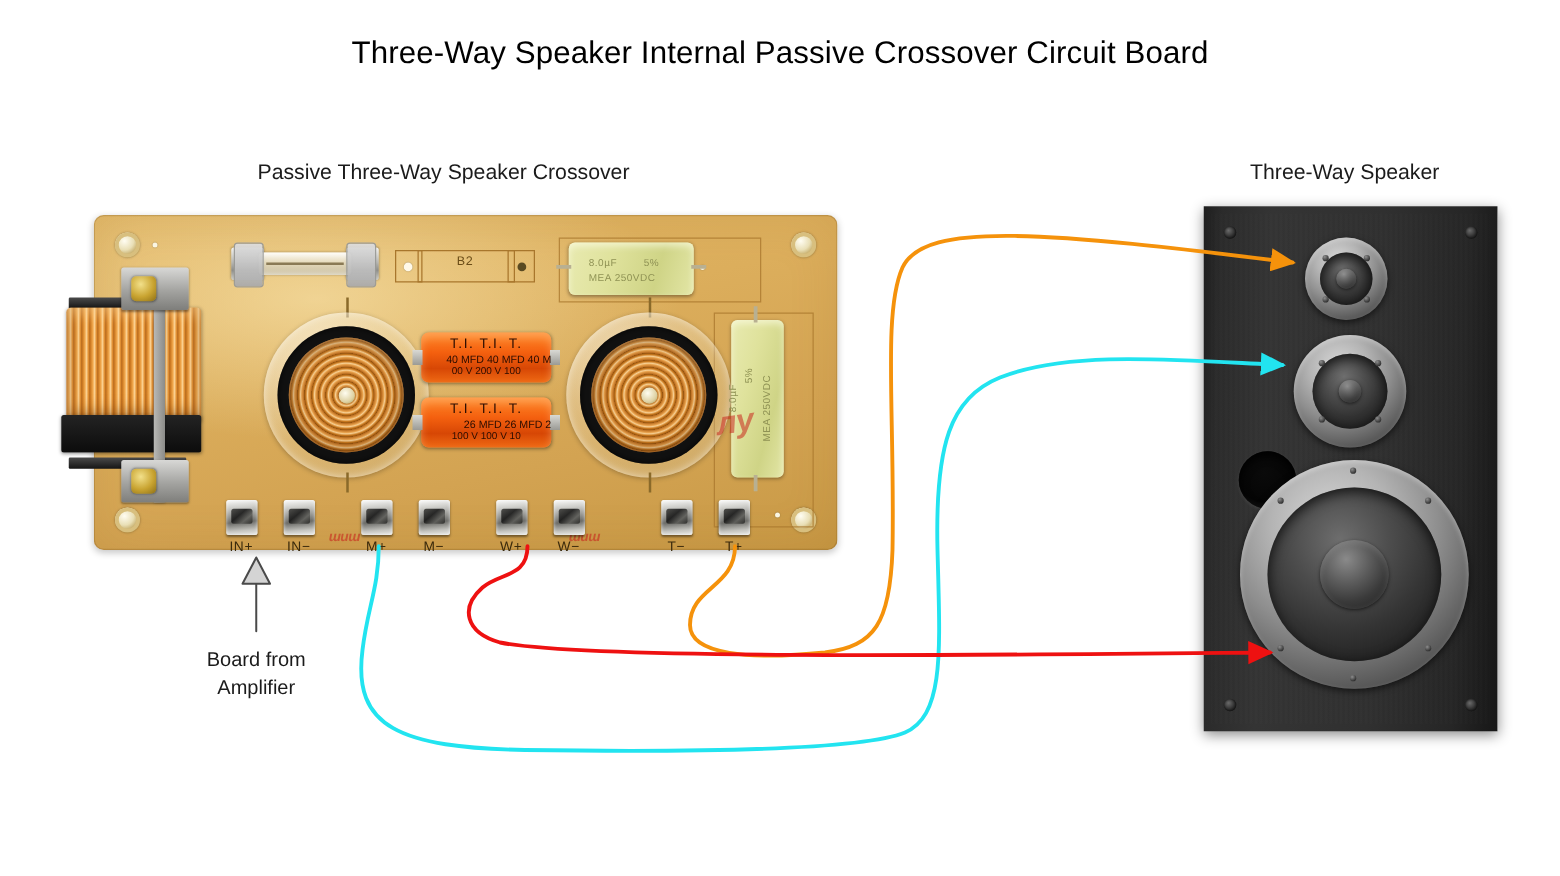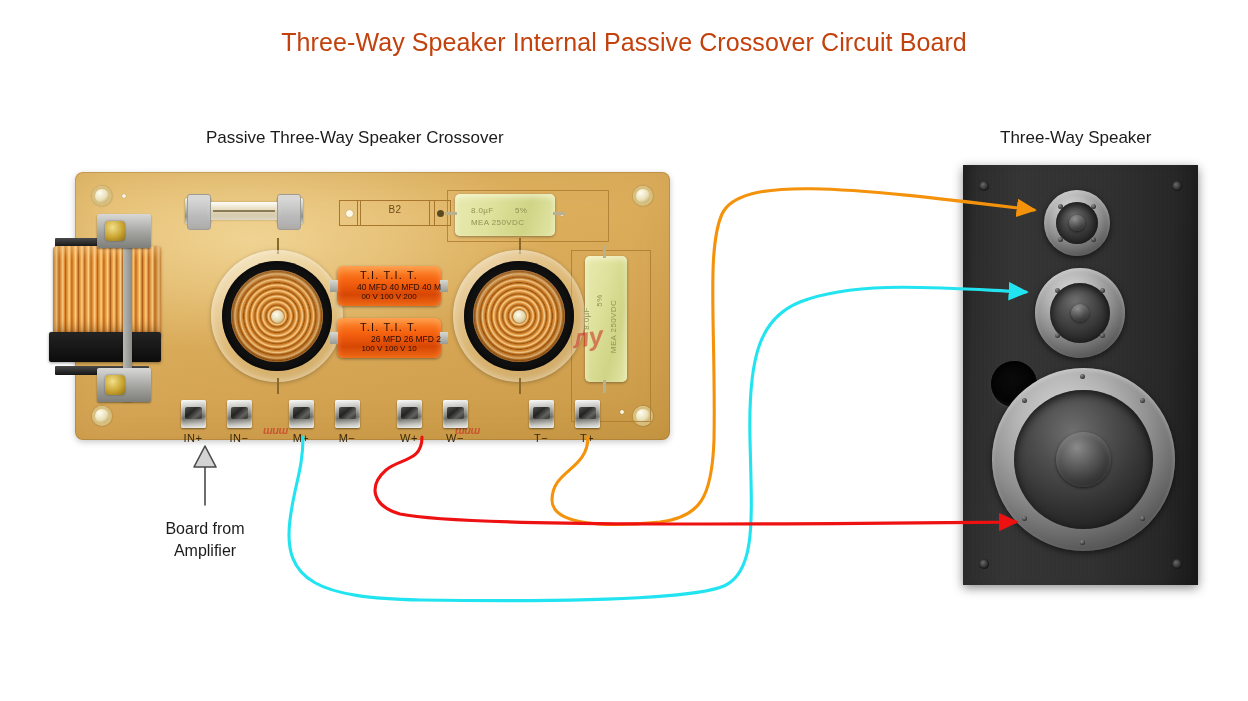--- a/index.html
+++ b/index.html
@@ -5,21 +5,21 @@
   html,body{margin:0;padding:0;}
   body{
     width:1248px;height:701px;background:#ffffff;overflow:hidden;
     font-family:"Liberation Sans",sans-serif;color:#1a1a1a;position:relative;
   }
   .stage{position:absolute;inset:0;}
 
   
   .main-title{
     position:absolute;left:0;top:28px;width:1248px;text-align:center;
-    font-size:25px;font-weight:400;color:#c2410c;letter-spacing:.1px;
+    font-size:25px;font-weight:400;color:#000000;letter-spacing:.1px;
   }
   .cap-left{
     position:absolute;left:206px;top:128px;width:640px;
     font-size:17px;color:#1b1b1b;
   }
   .cap-right{
     position:absolute;left:1000px;top:128px;width:300px;
     font-size:17px;color:#1b1b1b;
   }
 
@@ -56,21 +56,21 @@
   .fuse .cap{
     position:absolute;top:0;width:26px;height:26px;border-radius:2px;
     background:linear-gradient(180deg,#f2f2f0,#b8b8b4 45%,#8e8e8a 70%,#cfcfca);
     box-shadow:0 0 2px rgba(0,0,0,.4);
   }
   .fuse .cap.l{left:0;} .fuse .cap.r{right:0;}
   .fuse .clip{position:absolute;top:-4px;width:22px;height:34px;border:1.5px solid #9a9a96;border-radius:3px;background:linear-gradient(180deg,#ddd,#aaa);opacity:.95;}
   .fuse .clip.l{left:2px;} .fuse .clip.r{right:2px;}
 
   
-  .b2{position:absolute;left:264px;top:28px;width:112px;height:24px;}
+  .b2{position:absolute;left:241px;top:28px;width:112px;height:24px;}
   .b2 .body{position:absolute;left:18px;top:0;width:76px;height:24px;border:1.3px solid #a8762c;}
   .b2 .pad{position:absolute;top:0;width:20px;height:24px;border:1.3px solid #a8762c;}
   .b2 .pad.l{left:0;} .b2 .pad.r{right:0;}
   .b2 .dot{position:absolute;top:9px;width:7px;height:7px;border-radius:50%;}
   .b2 .dot.l{left:6px;background:#fff9e8;box-shadow:0 0 1px rgba(0,0,0,.4);}
   .b2 .dot.r{right:6px;background:#5a4a22;}
   .b2 .lbl{position:absolute;left:0;top:4px;width:112px;text-align:center;font-size:10px;color:#6b4d18;letter-spacing:.5px;}
 
   
   .bobbin{position:absolute;left:-22px;top:62px;width:108px;height:145px;}
@@ -289,21 +289,21 @@
       <div class="wind"></div>
       <div class="hub"></div>
       <div class="lead b"></div>
     </div>
 
     <div class="ecap" style="left:262px;top:94px;">
       <span class="lug l"></span>
       <span class="lug r"></span>
       <div class="brand">T.I. T.I. T.</div>
       <div class="v1">40 MFD  40 MFD  40 M</div>
-      <div class="v2">00  V    100  V    200</div>
+      <div class="v2">00  V    200  V    100</div>
     </div>
     <div class="ecap" style="left:262px;top:146px;">
       <span class="lug l"></span>
       <span class="lug r"></span>
       <div class="brand">T.I. T.I. T.</div>
       <div class="v1">26 MFD  26 MFD  2</div>
       <div class="v2">100  V   100  V   10</div>
     </div>
 
 

